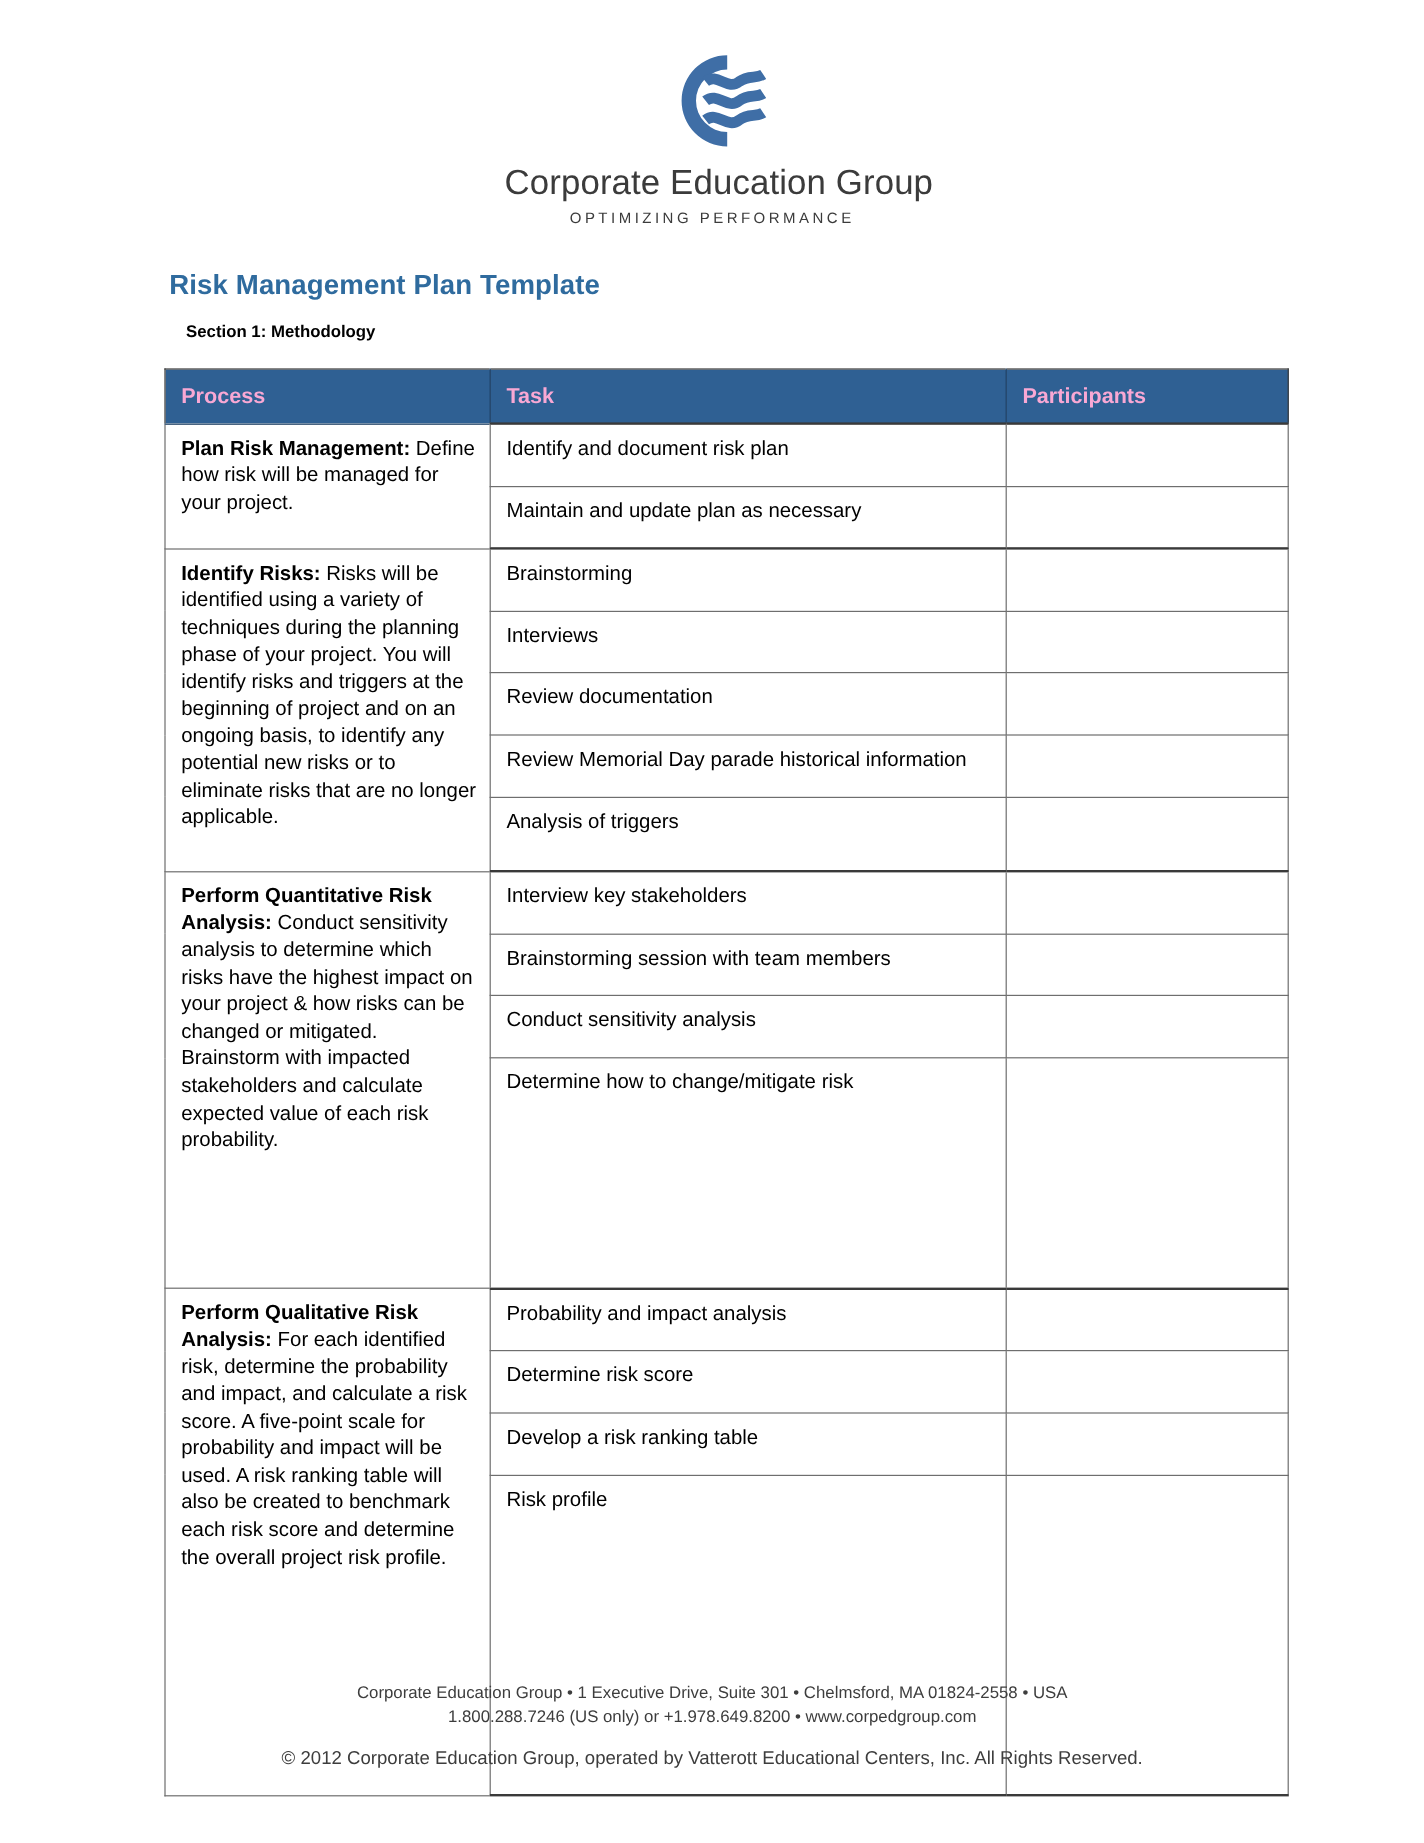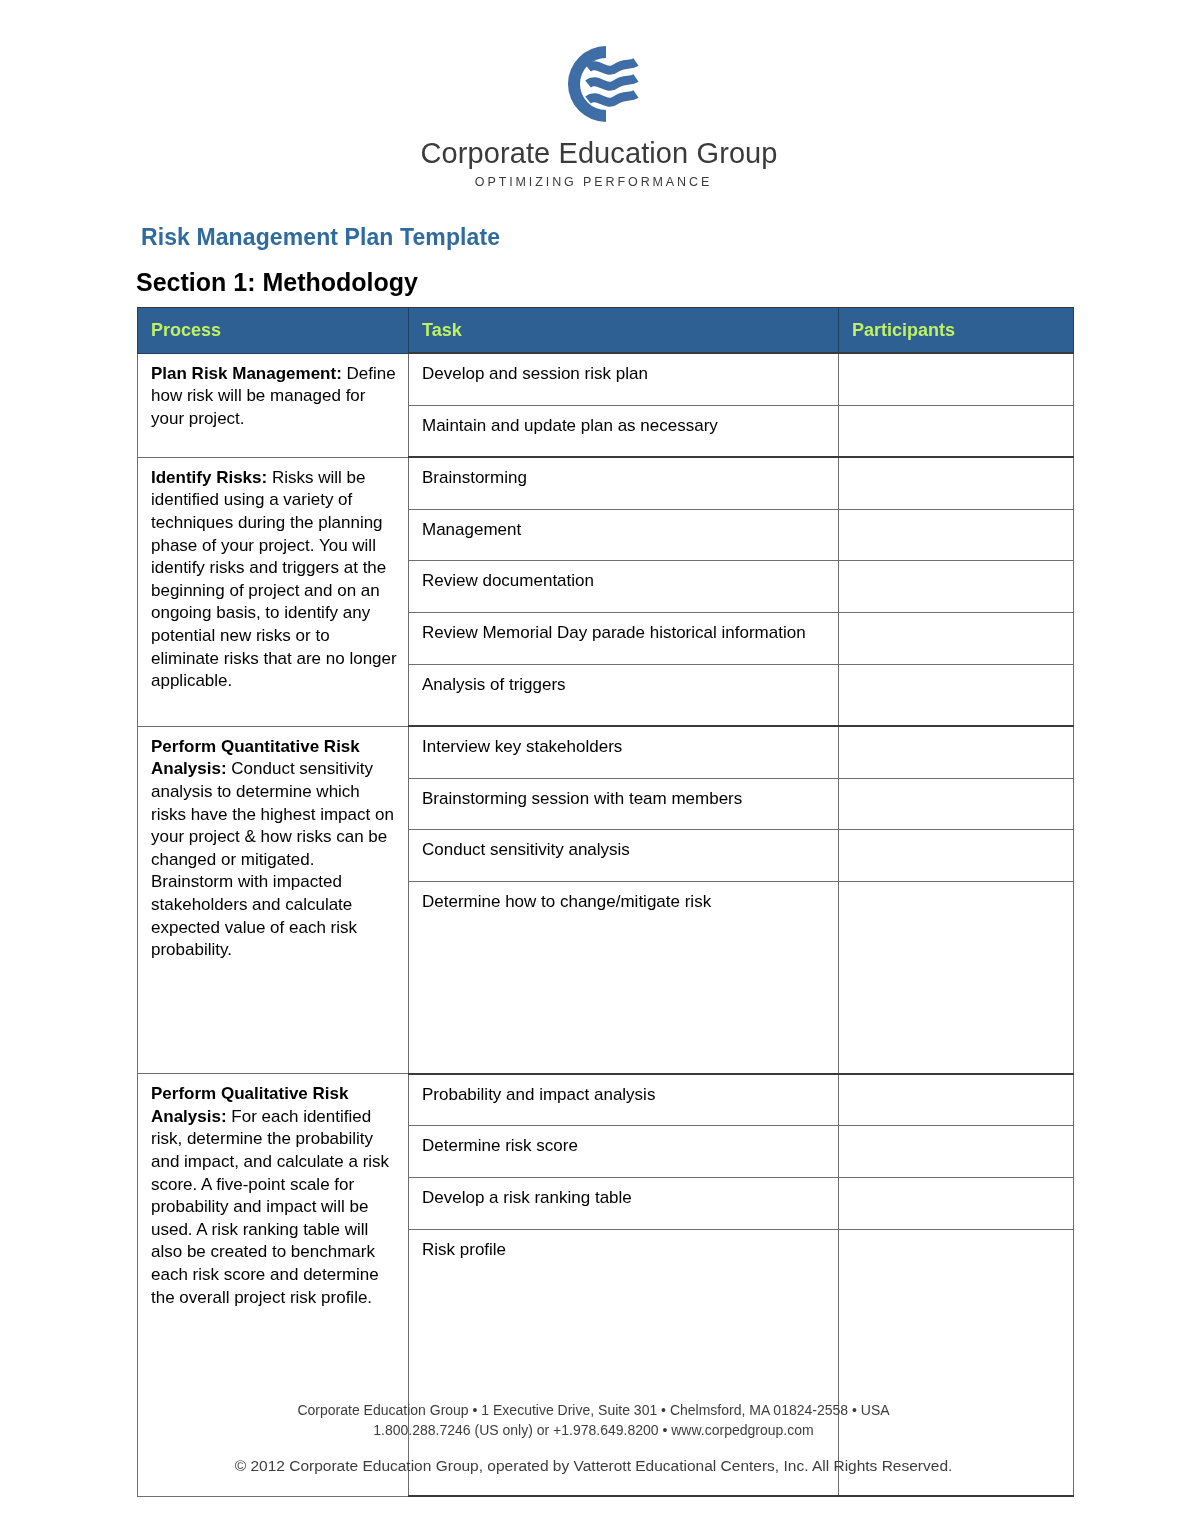--- a/index.html
+++ b/index.html
@@ -61,23 +61,23 @@
     position: absolute;
     left: 141px;
     top: 224px;
     font-size: 23px;
     font-weight: 700;
     color: #2f6b9e;
     letter-spacing: 0.1px;
   }
   .section-title {
     position: absolute;
-    left: 136px;
+    left: 155px;
     top: 268px;
-    font-size: 25px;
+    font-size: 14px;
     font-weight: 700;
     color: #000000;
   }
 
   
   .table-wrap {
     position: absolute;
     left: 137px;
     top: 307px;
     width: 936px;
@@ -87,21 +87,21 @@
     width: 936px;
     table-layout: fixed;
     border: 1px solid #3a3a3a;
   }
   table.rmp col.c-process { width: 271px; }
   table.rmp col.c-task    { width: 430px; }
   table.rmp col.c-part    { width: 235px; }
 
   table.rmp thead th {
     background: #2f6093;
-    color: #bef264;
+    color: #f9a8d4;
     font-size: 18px;
     font-weight: 700;
     text-align: left;
     padding: 11px 0 11px 13px;
     border-right: 1px solid #1d3f63;
     border-bottom: 1px solid #1d3f63;
     vertical-align: middle;
     height: 22px;
     box-sizing: content-box;
   }
@@ -184,34 +184,34 @@
       <thead>
         <tr>
           <th>Process</th>
           <th>Task</th>
           <th>Participants</th>
         </tr>
       </thead>
       <tbody id="table-body">
           <tr class="group-first">
             <td class="process-cell" rowspan="2"><span class="lead">Plan Risk Management:</span><span> Define how risk will be managed for your project.</span></td>
-            <td class="task-cell">Develop and session risk plan</td>
+            <td class="task-cell">Identify and document risk plan</td>
             <td class="part-cell">&nbsp;</td>
           </tr>
           <tr class="group-last">
             <td class="task-cell">Maintain and update plan as necessary</td>
             <td class="part-cell">&nbsp;</td>
           </tr>
           <tr class="group-first">
             <td class="process-cell" rowspan="5"><span class="lead">Identify Risks:</span><span> Risks will be identified using a variety of techniques during the planning phase of your project. You will identify risks and triggers at the beginning of project and on an ongoing basis, to identify any potential new risks or to eliminate risks that are no longer applicable.</span></td>
             <td class="task-cell">Brainstorming</td>
             <td class="part-cell">&nbsp;</td>
           </tr>
           <tr>
-            <td class="task-cell">Management</td>
+            <td class="task-cell">Interviews</td>
             <td class="part-cell">&nbsp;</td>
           </tr>
           <tr>
             <td class="task-cell">Review documentation</td>
             <td class="part-cell">&nbsp;</td>
           </tr>
           <tr>
             <td class="task-cell">Review Memorial Day parade historical information</td>
             <td class="part-cell">&nbsp;</td>
           </tr>

